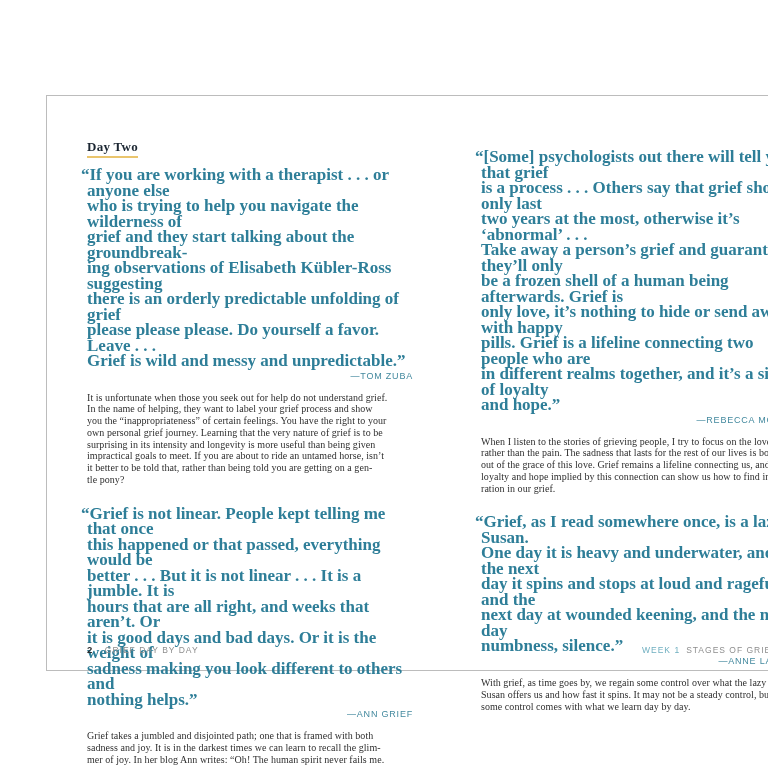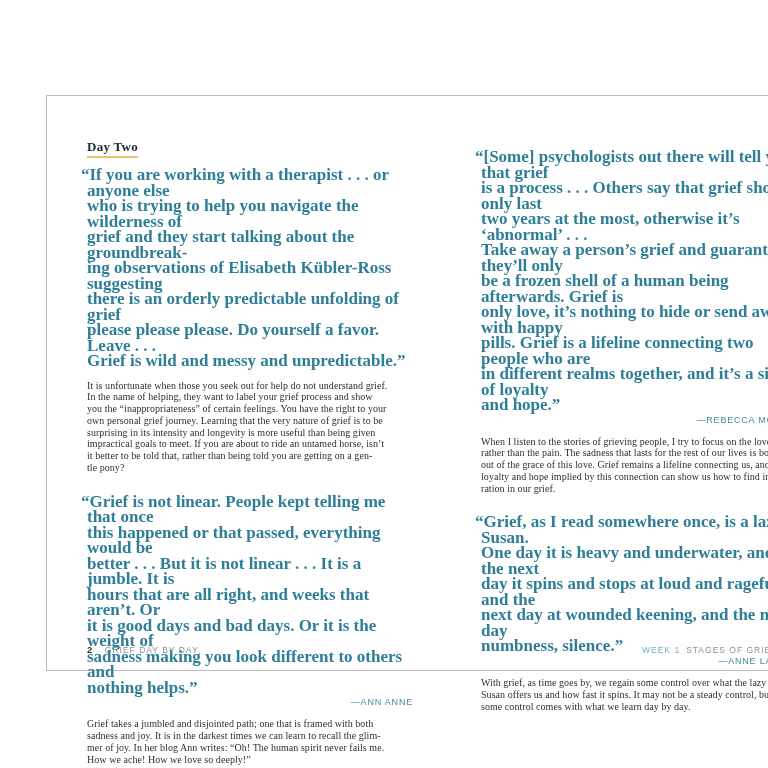--- a/index.html
+++ b/index.html
@@ -107,39 +107,40 @@
       <div class="day-heading">
         <span class="underlined">Day Two</span>
       </div>
       <div class="quote">“If you are working with a therapist . . . or anyone else
 who is trying to help you navigate the wilderness of
 grief and they start talking about the groundbreak-
 ing observations of Elisabeth Kübler-Ross suggesting
 there is an orderly predictable unfolding of grief
 please please please. Do yourself a favor. Leave . . .
 Grief is wild and messy and unpredictable.”</div>
+      <div class="attribution">—TOM ZUBA</div>
       <div class="body-text">It is unfortunate when those you seek out for help do not understand grief.
 In the name of helping, they want to label your grief process and show
 you the “inappropriateness” of certain feelings. You have the right to your
 own personal grief journey. Learning that the very nature of grief is to be
 surprising in its intensity and longevity is more useful than being given
 impractical goals to meet. If you are about to ride an untamed horse, isn’t
 it better to be told that, rather than being told you are getting on a gen-
 tle pony?</div>
     </div>
 
     <div class="section">
       <div class="quote">“Grief is not linear. People kept telling me that once
 this happened or that passed, everything would be
 better . . . But it is not linear . . . It is a jumble. It is
 hours that are all right, and weeks that aren’t. Or
 it is good days and bad days. Or it is the weight of
 sadness making you look different to others and
 nothing helps.”</div>
-      <div class="attribution">—ANN ANNE</div>
+      <div class="attribution">—ANN GRIEF</div>
       <div class="body-text">Grief takes a jumbled and disjointed path; one that is framed with both
 sadness and joy. It is in the darkest times we can learn to recall the glim-
 mer of joy. In her blog Ann writes: “Oh! The human spirit never fails me.
 How we ache! How we love so deeply!”</div>
     </div>
 
     <div class="footer footer-left">
       <span class="page-num">2</span><span>GRIEF DAY BY DAY</span>
     </div>
   </div>

